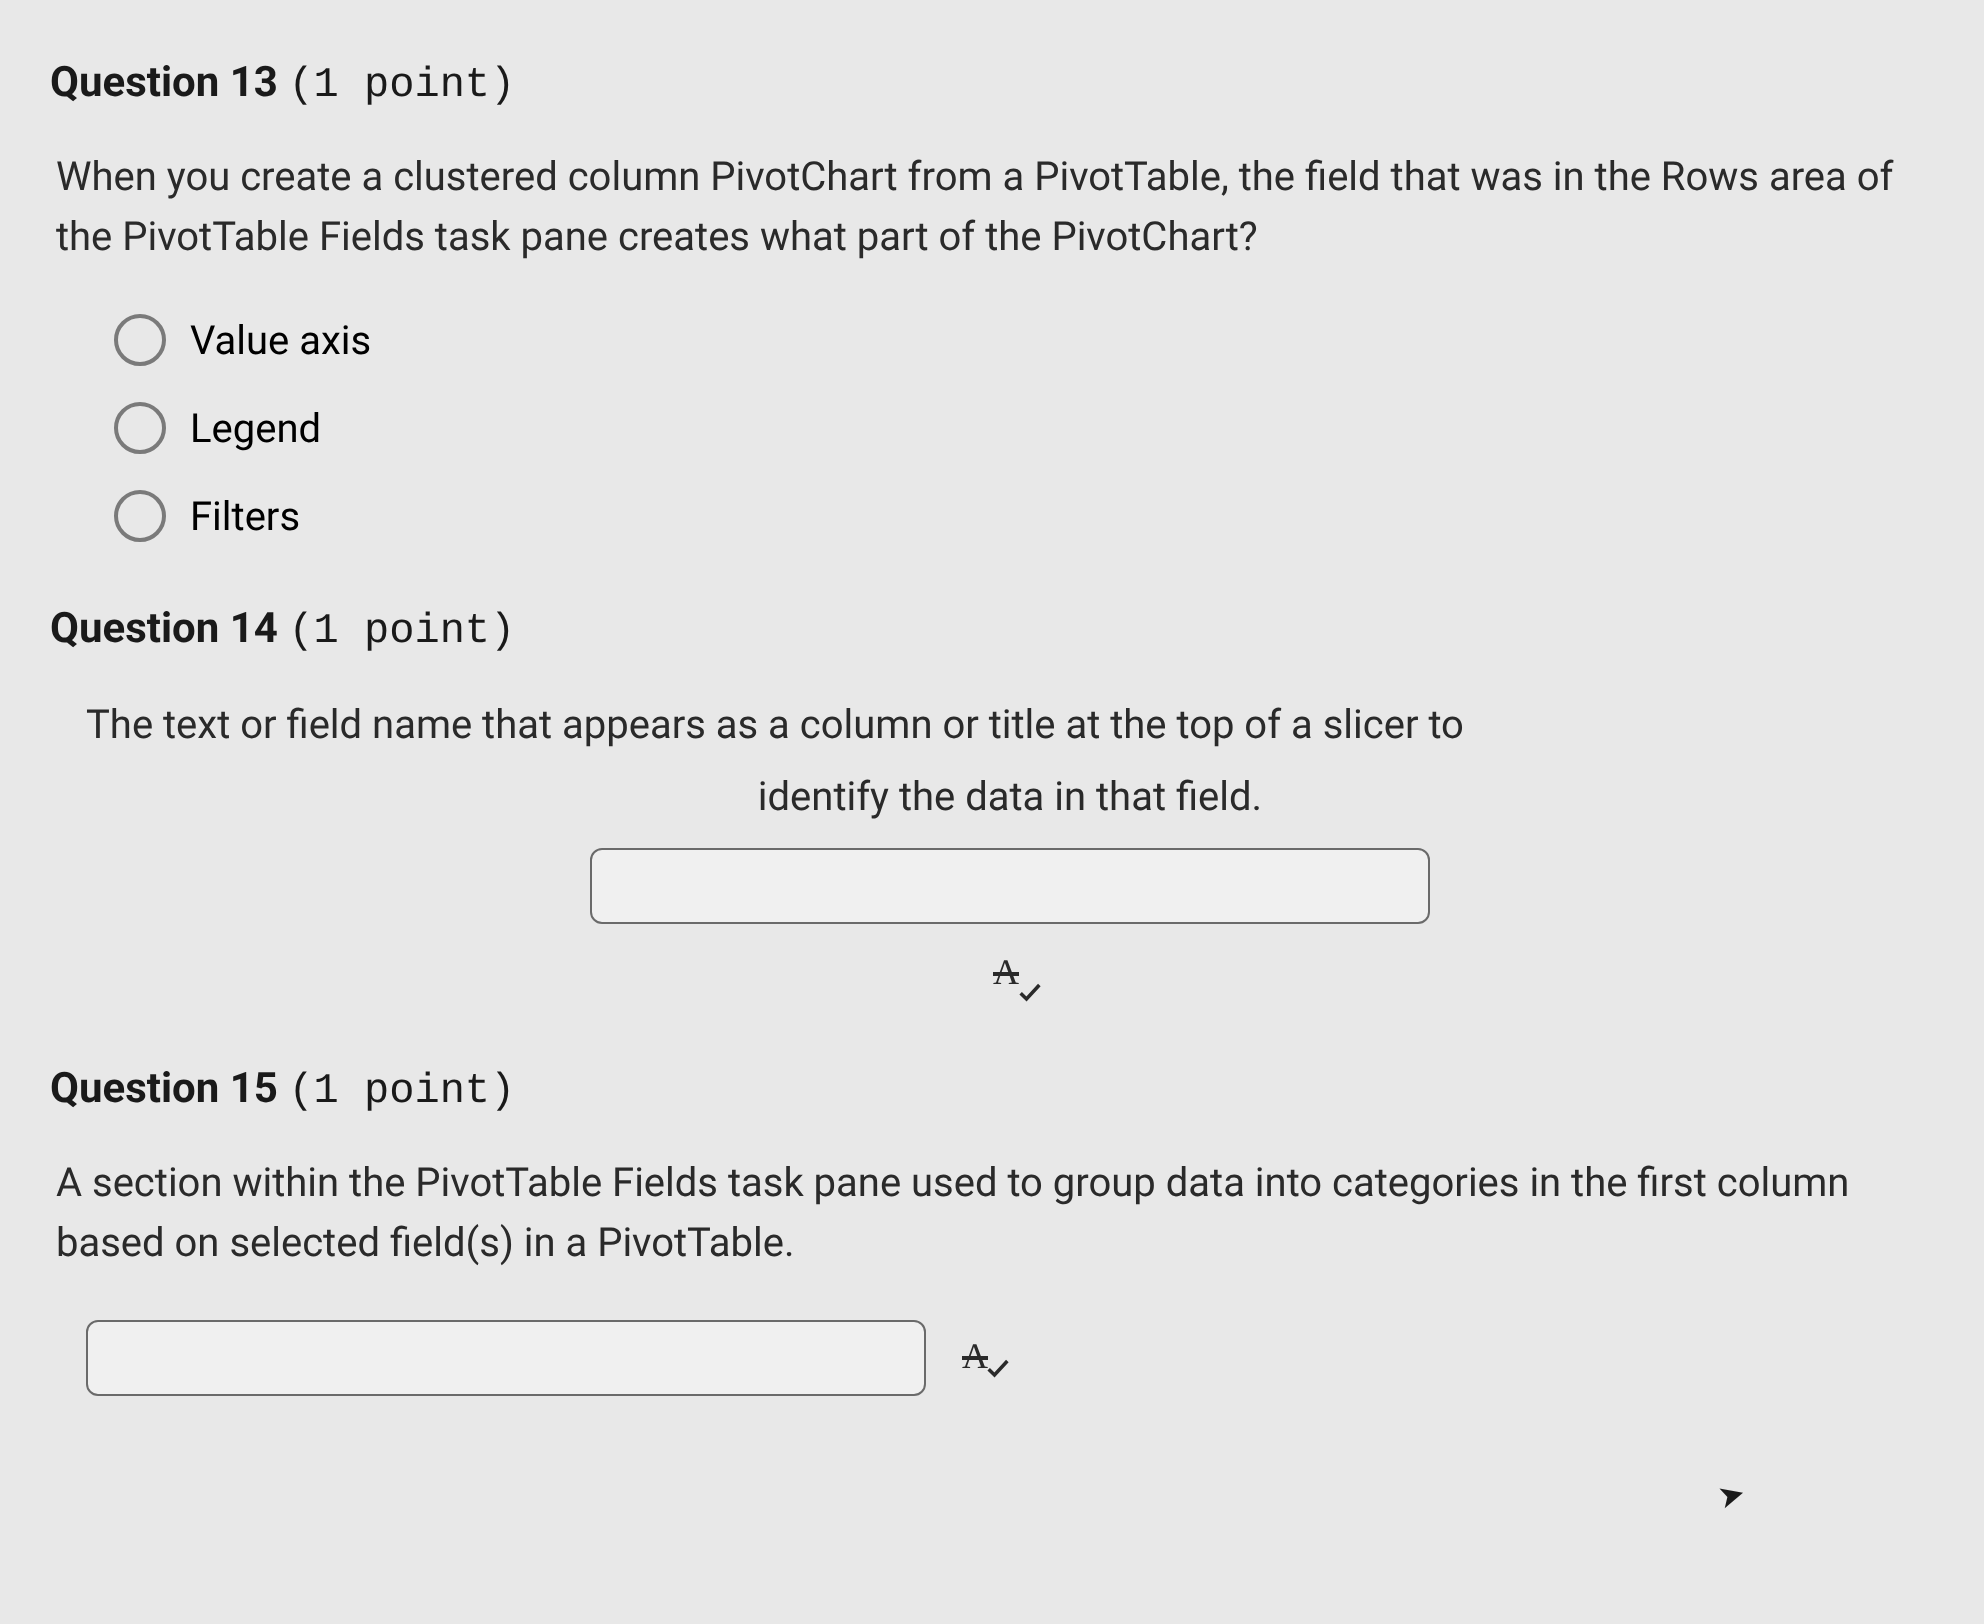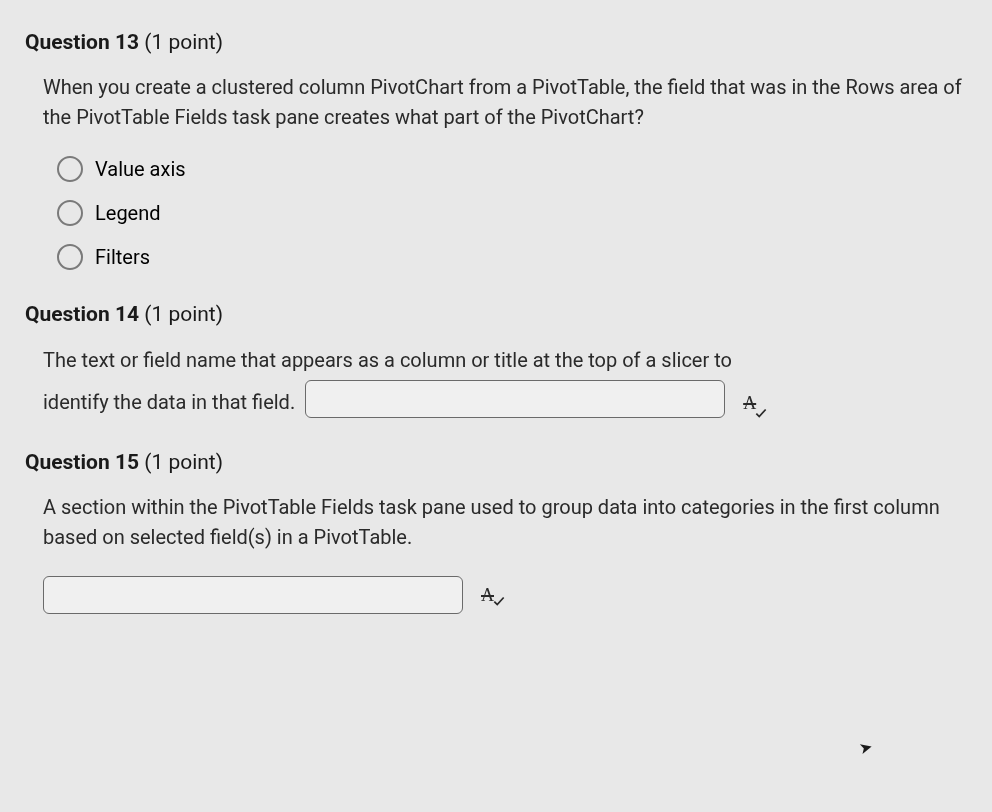--- a/index.html
+++ b/index.html
@@ -21,26 +21,27 @@
     .question-header {
       font-size: 21px;
       margin-bottom: 18px;
       color: #1a1a1a;
     }
     .question-number {
       font-weight: 700;
     }
     .question-points {
       font-weight: 400;
+      font-family: Liberation Mono, monospace;
     }
     .question-text {
       font-size: 20px;
       line-height: 1.5;
       color: #2a2a2a;
-      margin-left: 18px;
+      margin-left: 3px;
       margin-bottom: 24px;
     }
     .options-list {
       margin-left: 32px;
     }
     .option-row {
       display: flex;
       align-items: center;
       margin-bottom: 18px;
     }
@@ -89,24 +90,25 @@
       margin-left: -2px;
       margin-bottom: -2px;
     }
     .q14-text-wrap {
       margin-left: 18px;
       font-size: 20px;
       line-height: 1.6;
     }
     .q14-second-line {
       display: flex;
-      align-items: flex-end;
+      align-items: center;
       flex-wrap: wrap;
       gap: 10px;
       margin-top: 4px;
+      flex-direction: column;
     }
     .q15-input-row {
       margin-left: 18px;
       margin-top: 10px;
       display: flex;
       align-items: center;
       gap: 10px;
     }
     .cursor-arrow {
       position: absolute;

